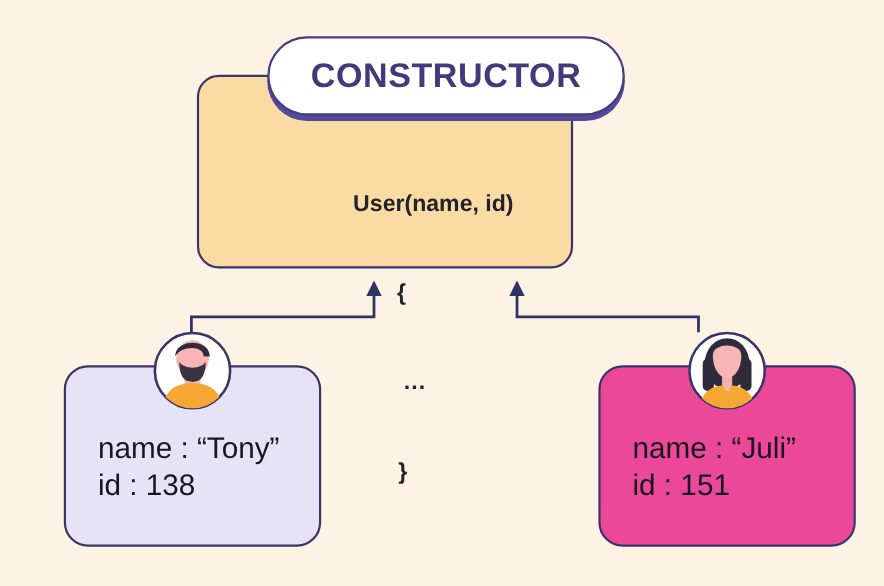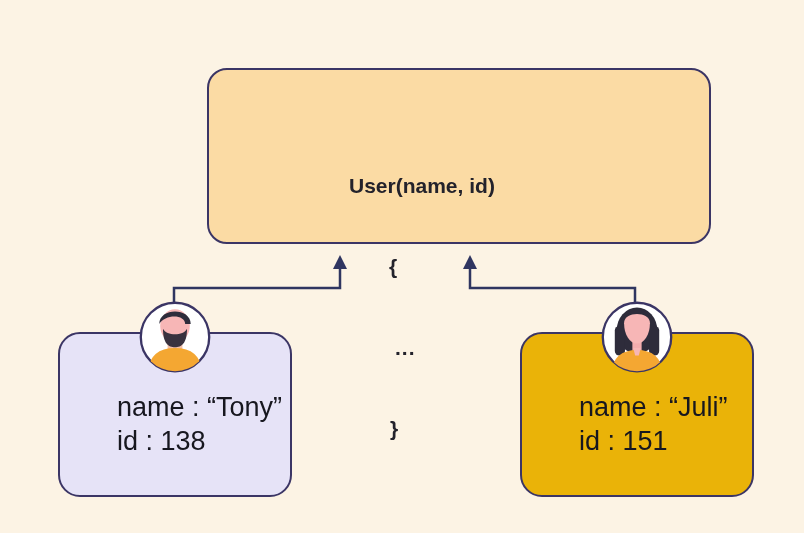--- a/index.html
+++ b/index.html
@@ -16,22 +16,22 @@
   }
   .connectors {
     position: absolute;
     left: 0; top: 0;
     width: 804px; height: 533px;
     z-index: 1;
   }
   
   .ctor-box {
     position: absolute;
-    left: 207px; top: 68px;
-    width: 504px; height: 176px;
+    left: 179px; top: 68px;
+    width: 342px; height: 176px;
     box-sizing: border-box;
     background: #FBDBA4;
     border: 2px solid #3B3565;
     border-radius: 20px;
     z-index: 2;
   }
   .code {
     position: absolute;
     left: 140px; top: 48px;
     font-weight: bold;
@@ -68,28 +68,27 @@
   .card {
     position: absolute;
     top: 332px;
     width: 234px; height: 165px;
     box-sizing: border-box;
     border: 2px solid #3B3565;
     border-radius: 22px;
     z-index: 2;
   }
   .card-l { left: 58px;  background: #E6E3F7; }
-  .card-r { left: 520px; background: #eab308; }
+  .card-r { left: 544px; background: #ec4899; }
   .obj-text {
     position: absolute;
     left: 29px; top: 56px;
     font-size: 27px;
     line-height: 34px;
     color: #17171F;
-    margin-left: 28px;
   }
   .avatar {
     position: absolute;
     left: 50%; top: -34px;
     margin-left: -37px;
     width: 74px; height: 74px;
     z-index: 4;
   }
   .avatar svg { display: block; width: 74px; height: 74px; }
 </style>
@@ -107,20 +106,23 @@
 
   <div class="ctor-box">
     <div class="code">
       <div class="cl cl1">User(name, id)</div>
       <div class="cl cl2">{</div>
       <div class="cl cl3">...</div>
       <div class="cl cl4">}</div>
     </div>
   </div>
 
+  <div class="pill">
+    <span>CONSTRUCTOR</span>
+  </div>
 
   <div class="card card-l">
     <div class="avatar">
       <svg viewBox="0 0 80 80">
         <defs>
             <clipPath id="clipM">
               <circle cx="40" cy="40" r="37"></circle>
             </clipPath>
           </defs>
         <circle cx="40" cy="40" r="37" fill="#FFFFFF" stroke="#3B3565" stroke-width="2.5"></circle>

